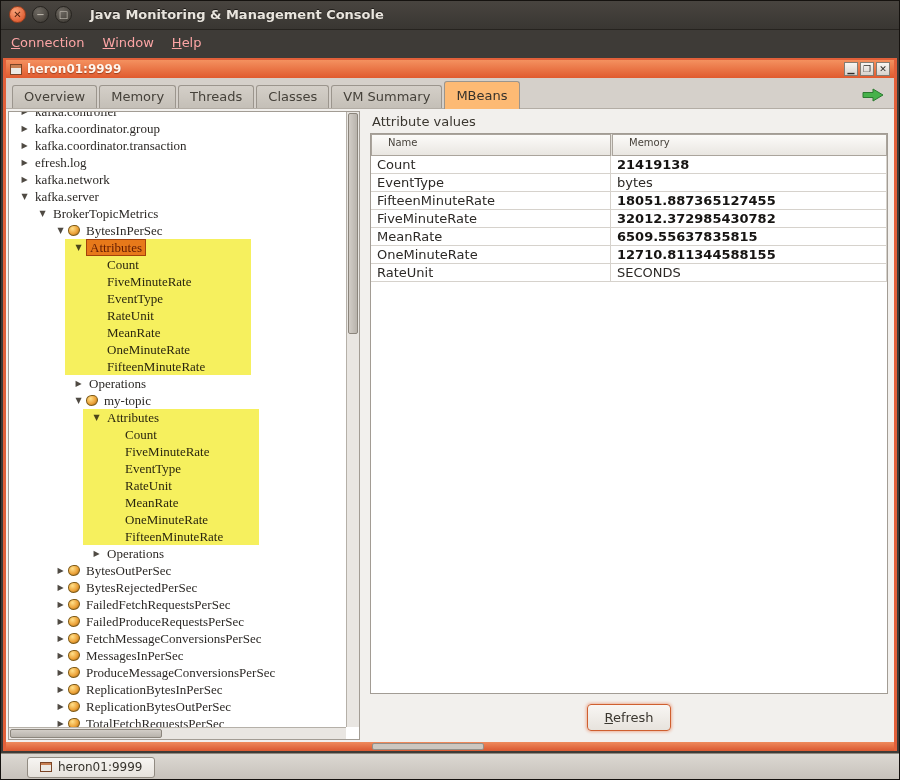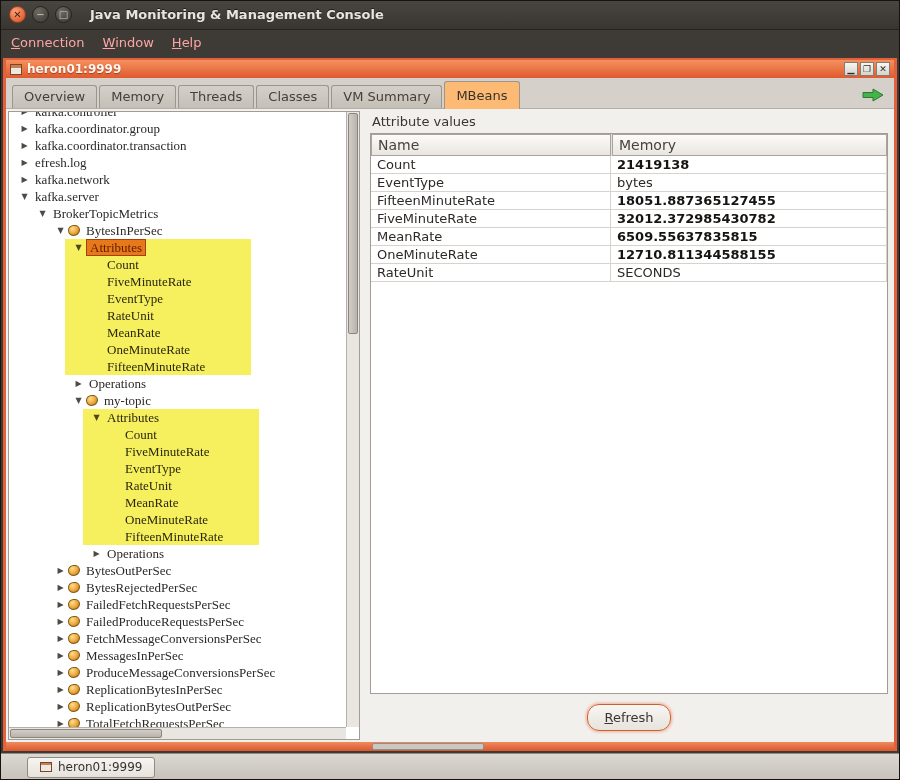--- a/index.html
+++ b/index.html
@@ -47,30 +47,30 @@
   .vthumb { position:absolute; top:1px; left:1px; right:1px; height:36%; background:linear-gradient(90deg,#d2cdc7,#b8b3ac); border:1px solid #8b857c; border-radius:2px; }
   .hscroll { position:absolute; left:0; right:13px; bottom:0; height:12px; background:#e9e6e2; border-top:1px solid #b5b0a8; }
   .hthumb { position:absolute; left:1px; top:1px; bottom:1px; width:45%; background:linear-gradient(#d2cdc7,#b8b3ac); border:1px solid #8b857c; border-radius:2px; }
   .splitter { width:6px; flex:none; }
 
   
   .attr-pane { flex:1; display:flex; flex-direction:column; padding:2px 4px 0; min-width:0; }
   .attr-title { font-size:13px; color:#3a362f; padding:1px 2px 4px; flex:none; }
   .table-area { flex:1; background:#fff; border:1px solid #a29c94; display:flex; flex-direction:column; min-height:0; overflow:hidden; }
   .thead { display:flex; flex:none; height:22px; gap:1px; background:#e4e1db; }
-  .th { font-size:14px; color:#47423b; background:linear-gradient(#fcfbf9,#e9e6e1); border:1px solid #aaa49c; padding:2px 6px; }
+  .th { font-size:10px; color:#47423b; background:linear-gradient(#fcfbf9,#e9e6e1); border:1px solid #aaa49c; padding:2px 16px; }
   .th-name { width:240px; flex:none; }
   .th-value { flex:1; }
   .trow { display:flex; height:18px; flex:none; }
   .td { font-size:13px; line-height:17px; padding:0 6px; border-right:1px solid #d6d2cc; border-bottom:1px solid #d6d2cc; color:#2c2926; overflow:hidden; white-space:nowrap; }
   .td-name { width:240px; flex:none; }
   .td-value { flex:1; }
   .td-value.bold { font-weight:bold; color:#161412; }
   .btn-bar { height:46px; flex:none; display:flex; align-items:center; justify-content:center; }
-  .refresh-btn { font-size:13px; color:#3a362f; padding:5px 16px; background:linear-gradient(#f8f6f3,#e7e3dd); border:1px solid #cf5f2f; border-radius:12px; box-shadow:0 0 3px 1px rgba(233,84,32,.4); font-family:inherit; }
+  .refresh-btn { font-size:13px; color:#3a362f; padding:5px 16px; background:linear-gradient(#f8f6f3,#e7e3dd); border:1px solid #cf5f2f; border-radius:4px; box-shadow:0 0 3px 1px rgba(233,84,32,.4); font-family:inherit; }
 
   
   .frame-bottom { height:9px; flex:none; background:linear-gradient(#ef8a5c,#da5830); position:relative; }
   .frame-bottom .notch { position:absolute; left:366px; top:1px; height:7px; width:112px; background:#ccc7c0; border:1px solid #948e86; border-radius:2px; }
 
   
   .statusbar { height:27px; flex:none; background:linear-gradient(#dcd8d2,#c6c1ba); border-top:1px solid #8f897f; display:flex; align-items:center; padding-left:27px; }
   .task-btn { height:21px; display:flex; align-items:center; gap:6px; padding:0 12px; font-size:12px; color:#36332d; background:linear-gradient(#f7f5f2,#e6e2dc); border:1px solid #918b82; border-radius:3px; font-family:inherit; }
   .task-icon { width:12px; height:10px; background:#ece9e4; border:1px solid #7b4526; box-shadow:inset 0 2px 0 #c87f52; flex:none; }
 </style>

